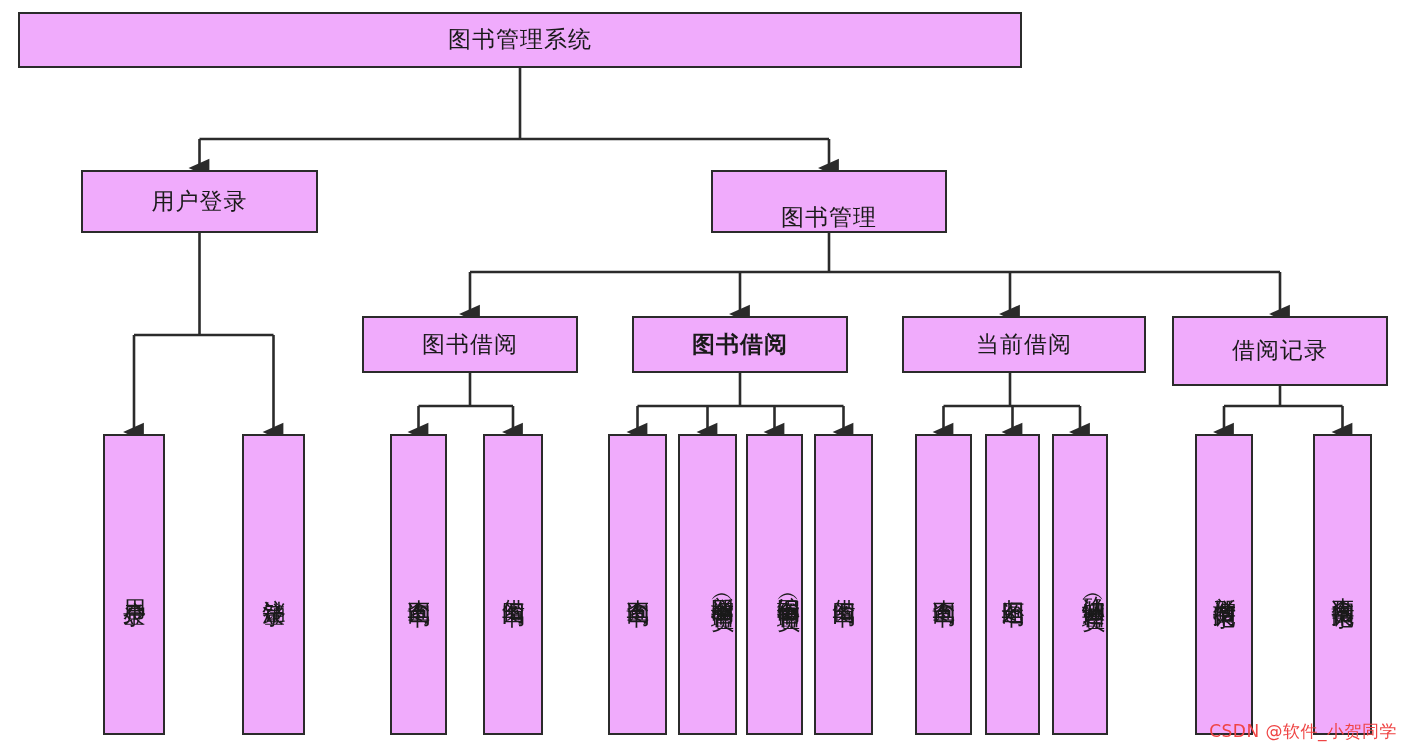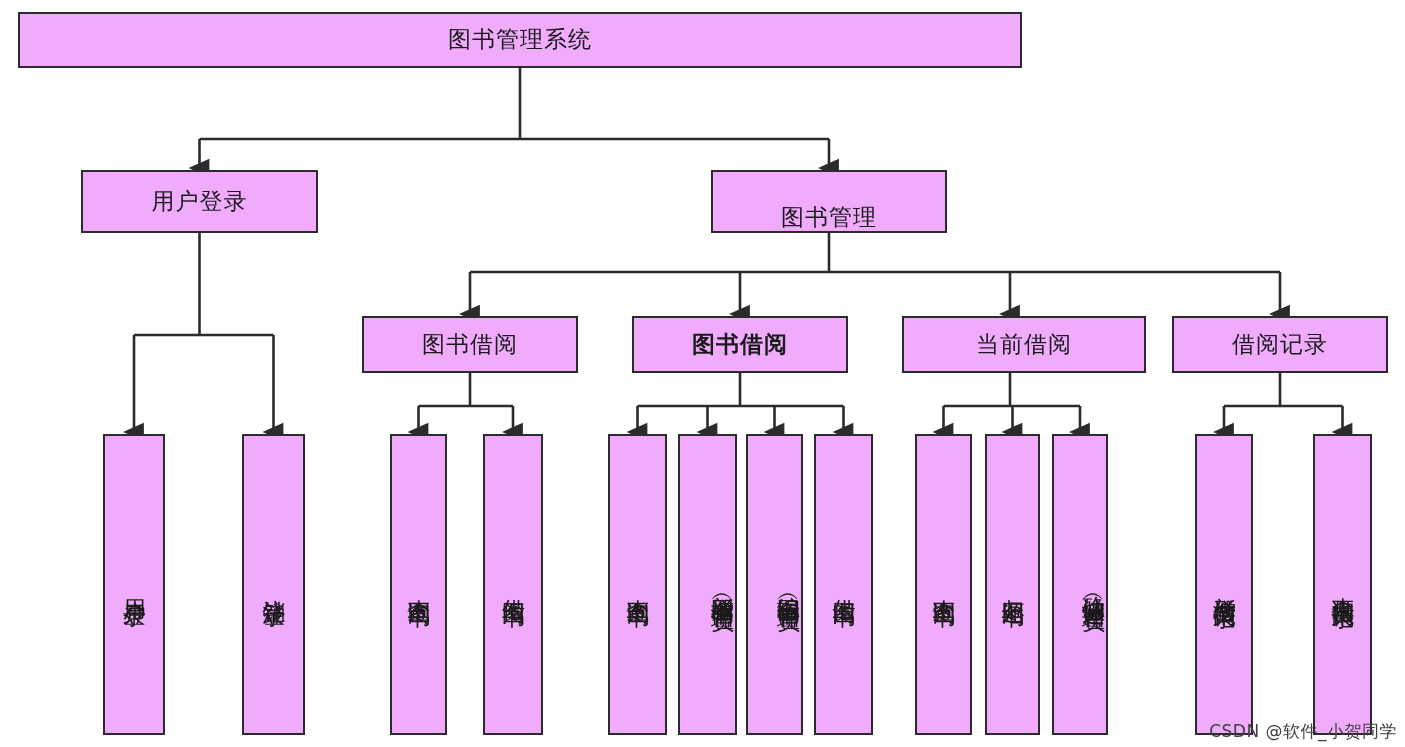--- a/index.html
+++ b/index.html
@@ -54,21 +54,21 @@
   .node .label {
     display: block;
     line-height: 1.12;
     white-space: pre-line;
   }
   #watermark {
     position: absolute;
     right: 8px;
     bottom: 4px;
     font-size: 17px;
-    color: #404040;
+    color: #ef4444;
     letter-spacing: 0.5px;
     white-space: nowrap;
     pointer-events: none;
   }
 </style>
 </head>
 <body>
 
 <div id="canvas">
   <svg id="wires" viewBox="0 0 1405 747" xmlns="http://www.w3.org/2000/svg">
@@ -125,21 +125,21 @@
       </div>
       <div class="node horiz" style="left: 362px; top: 316px; width: 216px; height: 57px;">
         <span class="label">图书借阅</span>
       </div>
       <div class="node horiz" style="left: 632px; top: 316px; width: 216px; height: 57px; font-weight: bold;">
         <span class="label">图书借阅</span>
       </div>
       <div class="node horiz" style="left: 902px; top: 316px; width: 244px; height: 57px;">
         <span class="label">当前借阅</span>
       </div>
-      <div class="node horiz" style="left: 1172px; top: 316px; width: 216px; height: 57px;">
+      <div class="node horiz" style="left: 1172px; top: 316px; width: 216px; height: 70px;">
         <span class="label">借阅记录</span>
       </div>
       <div class="node vert mid" style="left: 103px; top: 434px; width: 62px; height: 301px;">
         <span class="label">用户登录</span>
       </div>
       <div class="node vert mid" style="left: 242px; top: 434px; width: 63px; height: 301px;">
         <span class="label">注销登录</span>
       </div>
       <div class="node vert mid" style="left: 390px; top: 434px; width: 57px; height: 301px;">
         <span class="label">查询图书</span>

